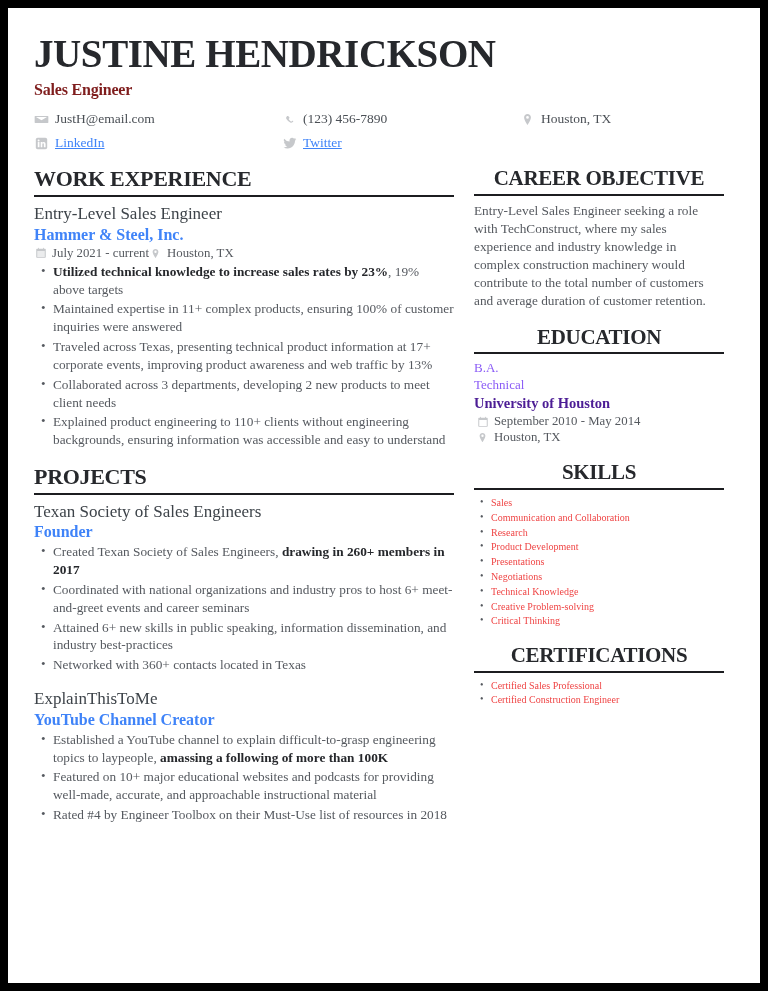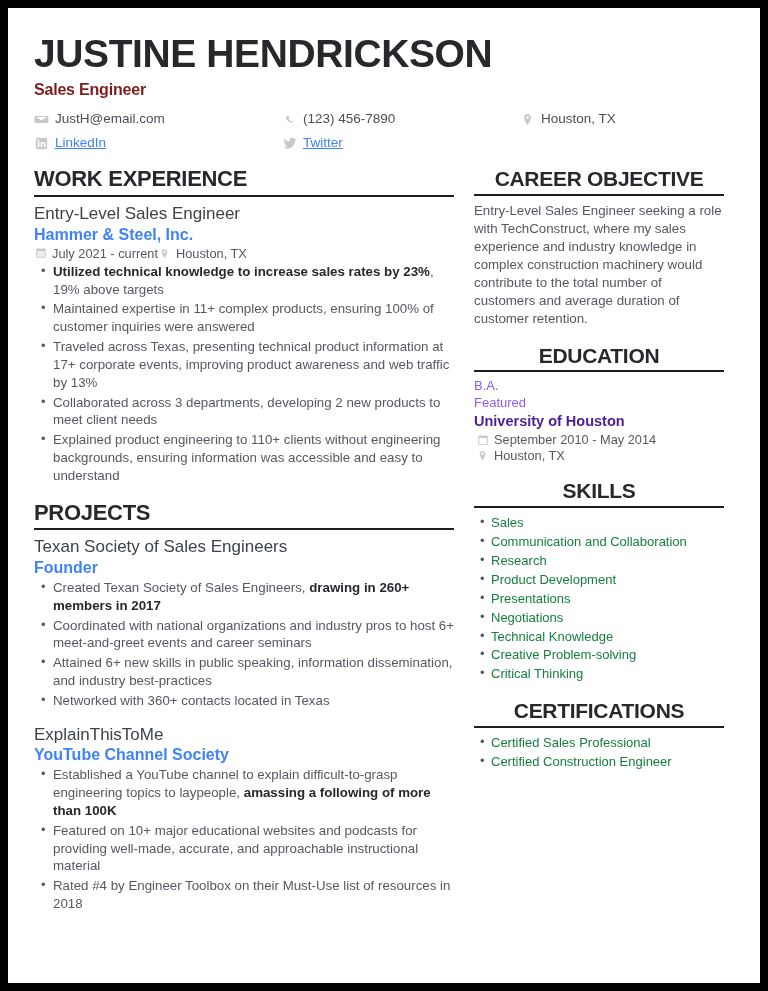--- a/index.html
+++ b/index.html
@@ -18,20 +18,21 @@
     left: 8px;
     top: 8px;
     width: 752px;
     height: 975px;
     background: #ffffff;
     box-sizing: border-box;
     overflow: hidden;
   }
   .inner {
     padding: 26px 22px 10px 26px;
+    font-family: Liberation Serif, serif;
   }
 
   
   .name {
     font-size: 39px;
     font-weight: bold;
     letter-spacing: -0.4px;
     color: #26282c;
     line-height: 1.05;
     margin: 0 0 6px 0;
@@ -182,23 +183,23 @@
   .edu-meta { margin-left: 2px; }
   .edu-meta .meta-item { margin-bottom: 1px; }
 
   ul.plain {
     margin: 4px 0 0 0;
     padding-left: 17px;
     list-style: none;
   }
   ul.plain > li {
     position: relative;
-    font-size: 13px;
+    font-size: 10px;
     line-height: 1.38;
-    color: #15803d;
+    color: #ef4444;
     margin-bottom: 1px;
   }
   ul.plain > li::before {
     content: "\2022";
     position: absolute;
     left: -11px;
     top: -1px;
     color: #55595f;
   }
 </style>
@@ -317,21 +318,21 @@
             <ul class="bullets">
               <li><span>Created Texan Society of Sales Engineers, </span><b>drawing in 260+ members in 2017</b></li>
               <li>Coordinated with national organizations and industry pros to host 6+ meet-and-greet events and career seminars</li>
               <li>Attained 6+ new skills in public speaking, information dissemination, and industry best-practices</li>
               <li>Networked with 360+ contacts located in Texas</li>
             </ul>
           </div>
 
           <div class="entry" style="margin-top:14px;">
             <div class="entry-title">ExplainThisToMe</div>
-            <div class="entry-org">YouTube Channel Society</div>
+            <div class="entry-org">YouTube Channel Creator</div>
             <ul class="bullets">
               <li><span>Established a YouTube channel to explain difficult-to-grasp engineering topics to laypeople, </span><b>amassing a following of more than 100K</b></li>
               <li>Featured on 10+ major educational websites and podcasts for providing well-made, accurate, and approachable instructional material</li>
               <li>Rated #4 by Engineer Toolbox on their Must-Use list of resources in 2018</li>
             </ul>
           </div>
         </div>
 
       </div>
 
@@ -340,21 +341,21 @@
         <div class="section">
           <div class="sec-title">CAREER OBJECTIVE</div>
           <div class="sec-rule"></div>
           <p class="objective">Entry-Level Sales Engineer seeking a role with TechConstruct, where my sales experience and industry knowledge in complex construction machinery would contribute to the total number of customers and average duration of customer retention.</p>
         </div>
 
         <div class="section">
           <div class="sec-title">EDUCATION</div>
           <div class="sec-rule"></div>
           <div class="edu-line">B.A.</div>
-          <div class="edu-line">Featured</div>
+          <div class="edu-line">Technical</div>
           <div class="edu-school">University of Houston</div>
           <div class="edu-meta">
             <div class="meta-item">
               <span class="ico">
                 <svg width="12" height="12" viewBox="0 0 16 16" fill="currentColor">
                     <path d="M2.6 2.2h10.8c.5 0 .9.4.9.9v10.3c0 .5-.4.9-.9.9H2.6a.9.9 0 0 1-.9-.9V3.1c0-.5.4-.9.9-.9zm.4 3.1v8h10v-8H3z"></path>
                     <rect x="4" y="1" width="1.3" height="2.6" rx=".5"></rect>
                     <rect x="10.7" y="1" width="1.3" height="2.6" rx=".5"></rect>
                   </svg>
               </span>

